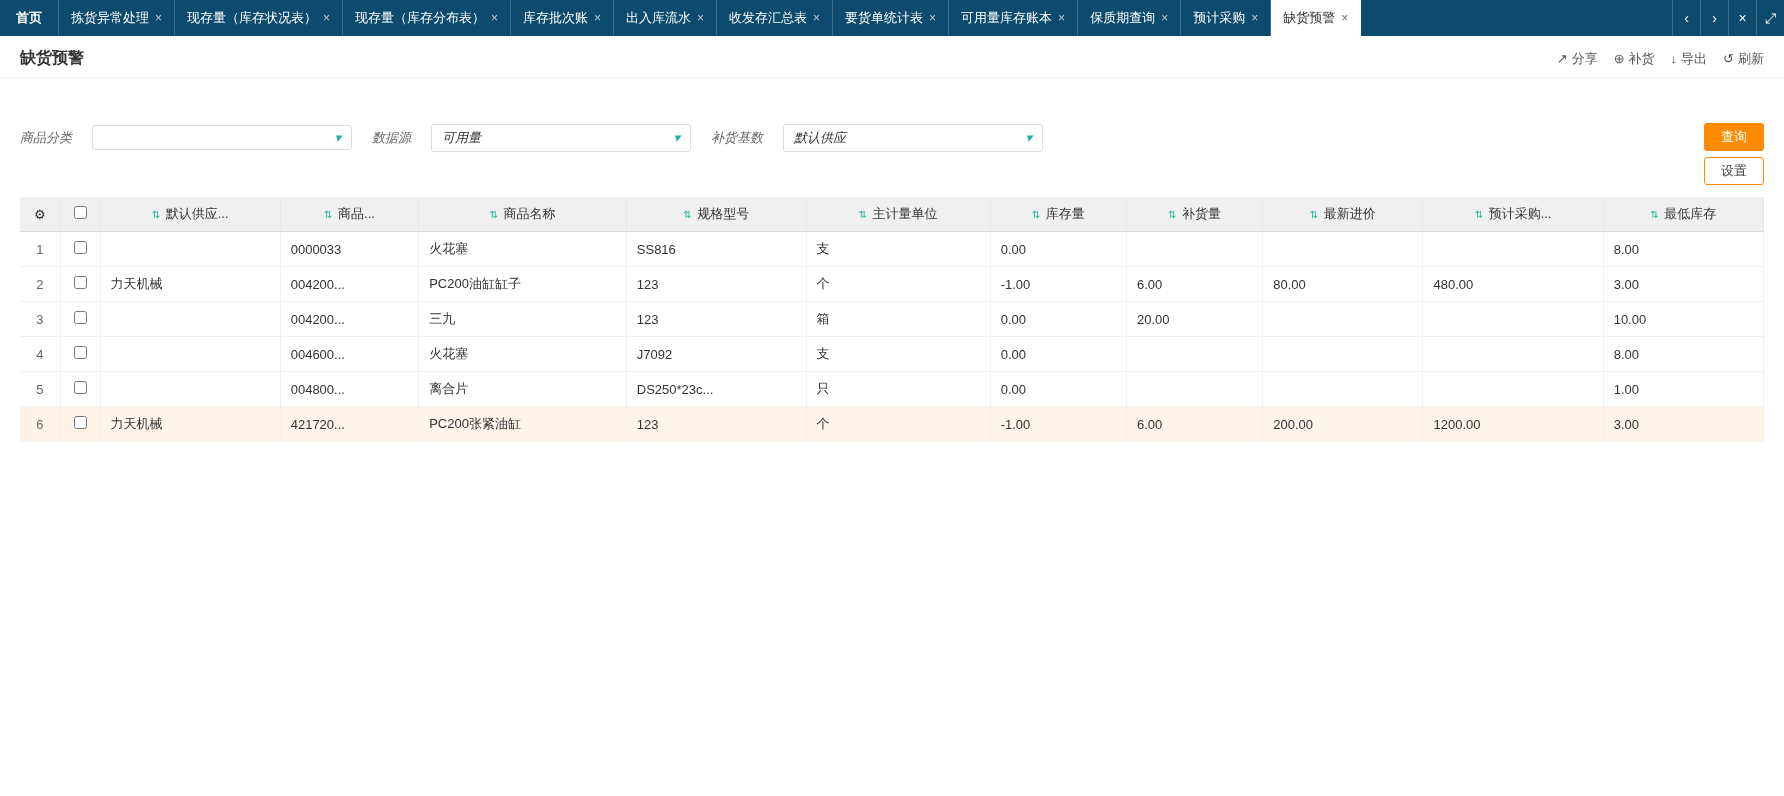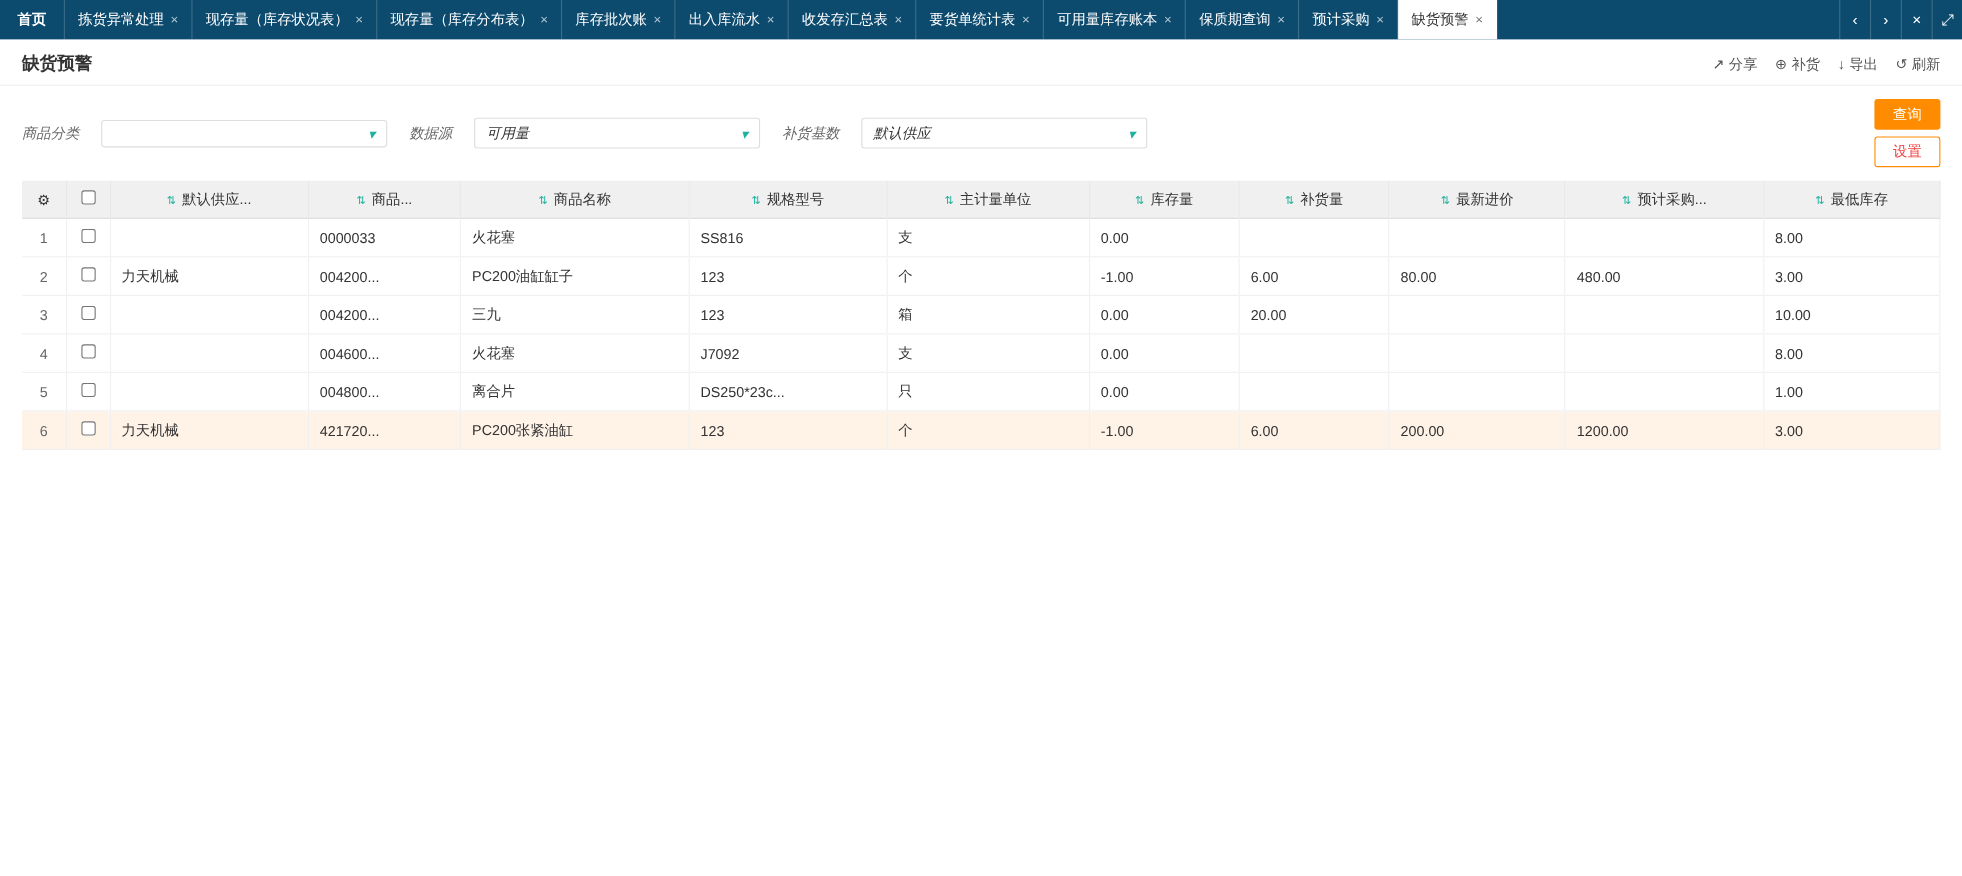--- a/index.html
+++ b/index.html
@@ -131,24 +131,25 @@
     }
     .btn-query {
       background: #ff8c00;
       color: #fff;
       border: none;
       border-radius: 3px;
       padding: 5px 16px;
       cursor: pointer;
       font-size: 13px;
       min-width: 60px;
+      margin-top: 33px;
     }
     .btn-settings {
       background: #fff;
-      color: #ef4444;
+      color: #404040;
       border: 1px solid #ff8c00;
       border-radius: 3px;
       padding: 4px 16px;
       cursor: pointer;
       font-size: 13px;
       min-width: 60px;
     }
 
     
     .table-container {

